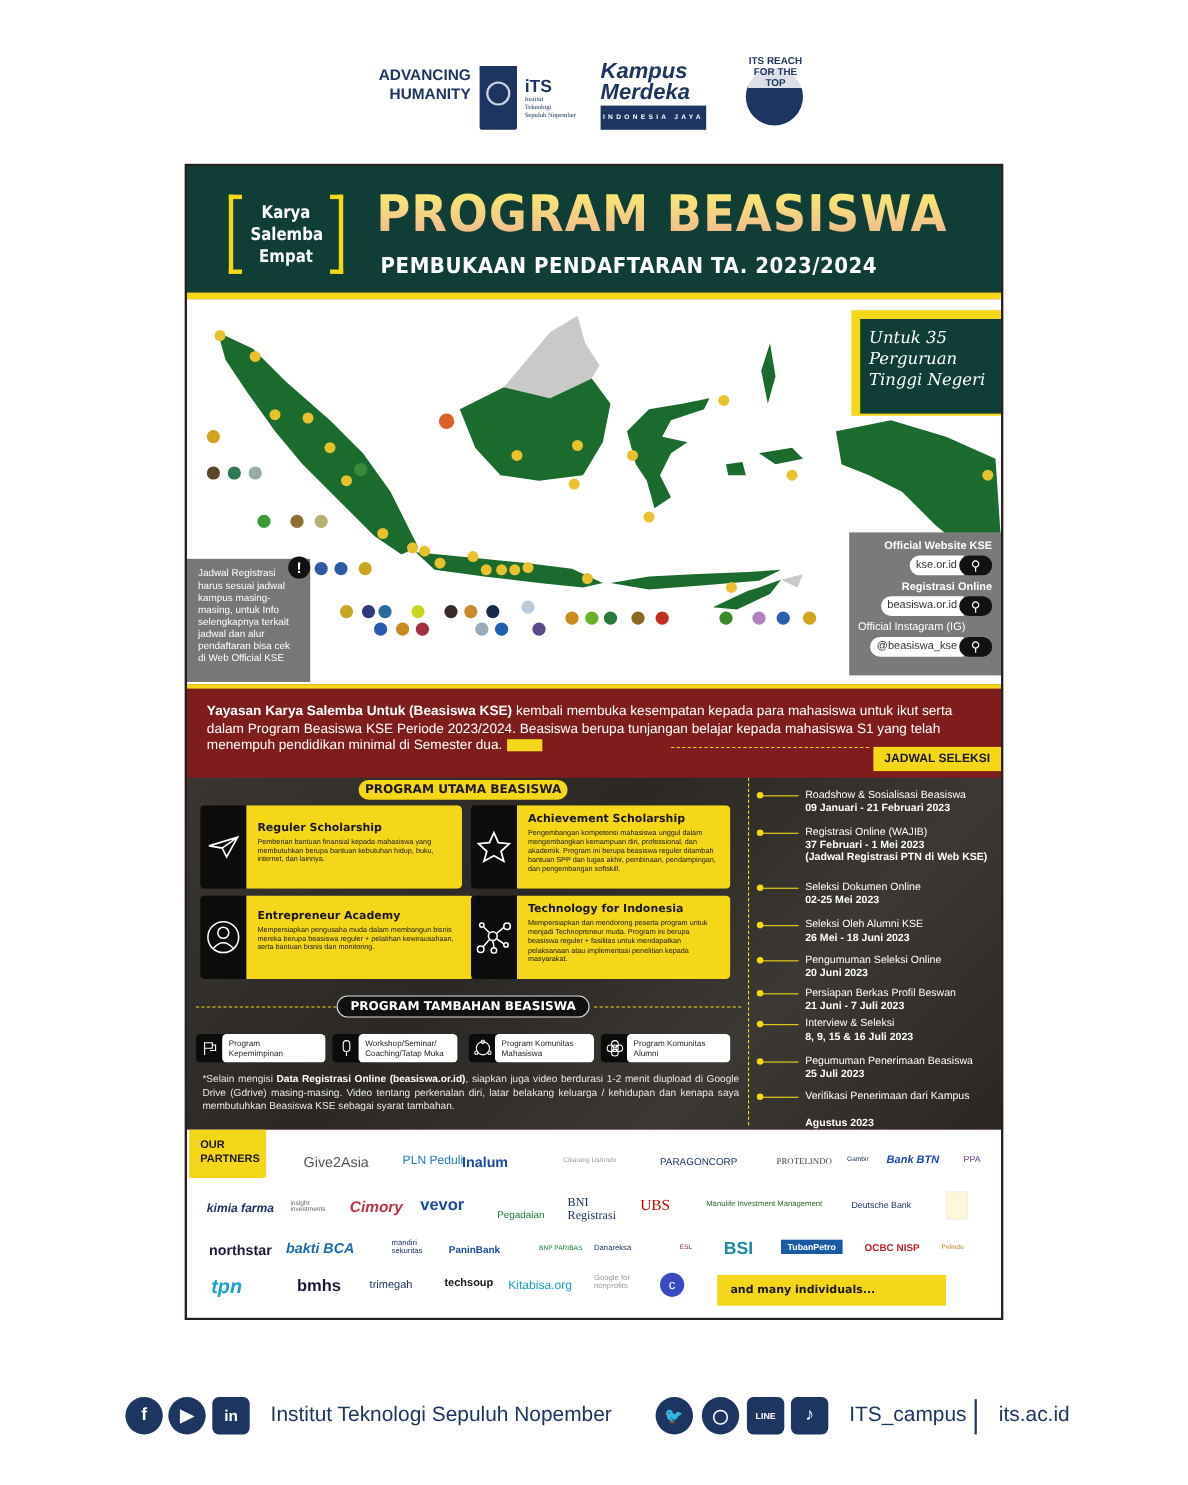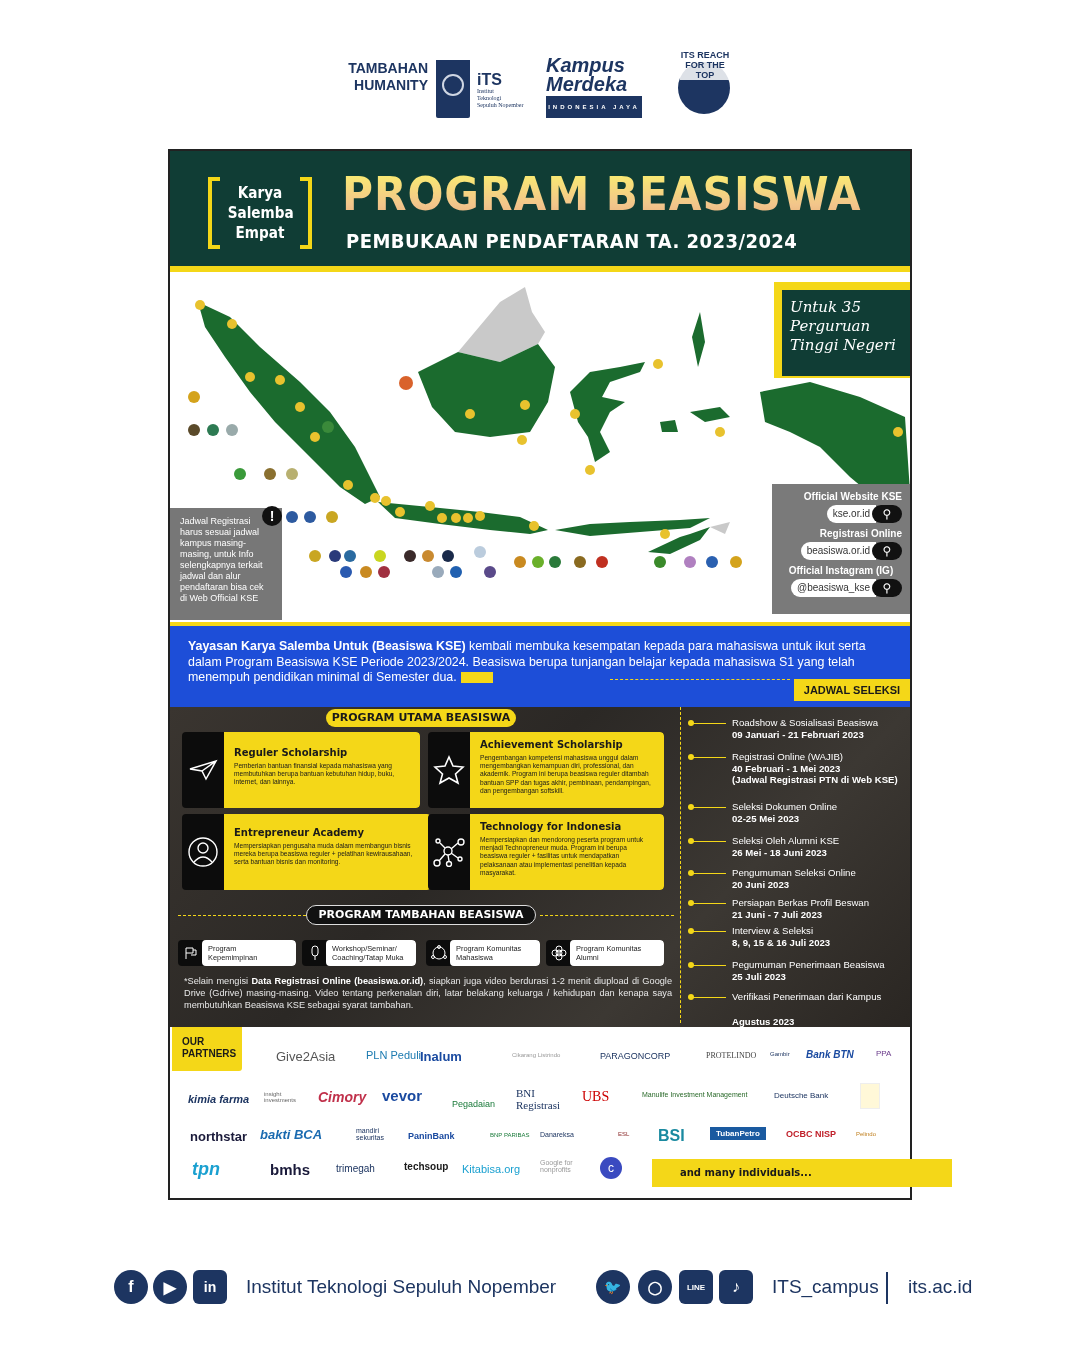--- a/index.html
+++ b/index.html
@@ -11,38 +11,38 @@
 .itsbox .seal{position:absolute;left:6px;top:14px;width:22px;height:22px;border:2px solid #cfd6e3;border-radius:50%}
 .itstxt{position:absolute;left:477px;top:22px;color:#1d3561}
 .itstxt b{font-size:16px;display:block;line-height:16px}
 .itstxt span{font-size:6px;display:block;line-height:7px;font-family:"Liberation Serif",serif}
 .km{position:absolute;left:546px;top:6px;color:#1d3561;font-weight:bold;font-size:20px;line-height:20px;font-style:italic}
 .km .band{display:block;background:#1d3561;color:#fff;font-size:6px;letter-spacing:3px;font-style:normal;text-align:center;margin-top:2px;padding:1px 0}
 .reach{position:absolute;left:670px;top:0px;width:64px;height:64px}
 .reach .globe{position:absolute;left:8px;top:12px;width:52px;height:52px;border-radius:50%;background:#1d3561}
 .reach .t{position:absolute;left:10px;top:0;font-size:9px;font-weight:bold;color:#1d3561;line-height:10px;text-align:center;width:50px;background:rgba(255,255,255,.85)}
 
-.poster{position:absolute;left:168px;top:149px;width:744px;height:1051px;background:#1d4ed8;border:2px solid #222}
+.poster{position:absolute;left:168px;top:149px;width:744px;height:1051px;background:#7f1d1d;border:2px solid #222}
 .header{position:absolute;left:0;top:0;width:740px;height:115px;background:#103d35}
 .kse{position:absolute;left:38px;top:26px;width:104px;height:72px}
 .kse .br{position:absolute;top:0;width:12px;height:72px;border:4px solid #f4d718}
 .kse .br.l{left:0;border-right:none}
 .kse .br.r{right:0;border-left:none}
 .kse .t{position:absolute;left:14px;top:6px;width:76px;text-align:center;color:#fff;font-weight:bold;font-size:16px;line-height:20px;font-family:"DejaVu Sans",sans-serif;transform:scaleX(.85)}
 .title{position:absolute;left:172px;top:16px;font-family:"DejaVu Sans",sans-serif;font-weight:bold;font-size:46px;letter-spacing:1px;background:linear-gradient(#fbf36c,#f2c58b 70%,#e9b07a);-webkit-background-clip:text;color:transparent;transform:scaleX(.92);transform-origin:left}
 .subtitle{position:absolute;left:176px;top:78px;color:#fff;font-family:"DejaVu Sans",sans-serif;font-weight:bold;font-size:20px;letter-spacing:.5px;transform:scaleX(.9);transform-origin:left}
 .yline{position:absolute;left:0;top:115px;width:740px;height:6px;background:#f4d718}
 
 .map{position:absolute;left:0;top:121px;width:740px;height:350px;background:#fff}
 .map svg{position:absolute;left:0;top:0}
 .untuk{position:absolute;left:604px;top:10px;width:136px;height:96px;background:#f4d718}
 .untuk .in{position:absolute;left:8px;top:8px;width:128px;height:86px;background:#103d35;color:#fff;font-family:"DejaVu Serif",serif;font-style:italic;font-size:15px;line-height:19px;padding:8px 0 0 8px}
 .links{position:absolute;left:602px;top:212px;width:138px;height:130px;background:#7a7a7a;padding:6px 8px}
 .links .lbl{color:#fff;font-size:10px;font-weight:bold;text-align:right;line-height:13px}
-.links .lbl.n{font-weight:bold;text-align:center}
+.links .lbl.n{font-weight:normal;text-align:left}
 .links .srch{display:flex;justify-content:flex-end;margin:2px 0 4px}
 .links .srch .f{background:#fff;border-radius:9px 0 0 9px;height:18px;font-size:10px;padding:3px 6px;color:#333}
 .links .srch .b{background:#111;border-radius:9px;width:30px;height:18px;margin-left:-4px;display:flex;align-items:center;justify-content:center;color:#fff;font-size:12px}
 .warn{position:absolute;left:0;top:236px;width:112px;height:112px;background:#777;color:#fff;font-size:9px;line-height:11px;padding:8px 6px 0 10px}
 .warn .ex{position:absolute;right:0;top:-2px;width:20px;height:20px;border-radius:50%;background:#111;color:#fff;text-align:center;font-weight:bold;font-size:14px;line-height:20px}
 .ybottom{position:absolute;left:0;top:471px;width:740px;height:4px;background:#f4d718}
 
 .intro{position:absolute;left:18px;top:488px;width:712px;color:#fff;font-size:12.4px;line-height:15.5px}
 .intro b{font-weight:bold}
 .intro .ybox{display:inline-block;width:32px;height:11px;background:#f4d718;vertical-align:middle;margin-left:4px}
@@ -67,33 +67,33 @@
 .extra{position:absolute;height:26px;display:flex;border-radius:4px;overflow:hidden}
 .extra .ic{width:26px;background:#0c0c0c;display:flex;align-items:center;justify-content:center}
 .extra .t{flex:1;background:#fff;border-radius:4px;margin-left:-2px;font-size:7.4px;line-height:9px;padding:4px 6px;color:#222}
 .note{position:absolute;left:14px;top:824px;width:488px;color:#e8e8e8;font-size:9.2px;line-height:12px;text-align:justify}
 .note b{font-weight:bold;color:#fff}
 .dash2{position:absolute;border-top:1px dashed #f4d718}
 
 .partners{position:absolute;left:0;top:876px;width:740px;height:171px;background:#fff}
 .ourp{position:absolute;left:2px;top:0;width:54px;height:44px;background:#f4d718;color:#1a1a1a;font-weight:bold;font-size:10px;line-height:12px;padding:9px 0 0 10px;border-radius:0 0 3px 0}
 .plogo{position:absolute;font-size:11px;white-space:nowrap}
-.many{position:absolute;left:482px;top:132px;width:300px;height:28px;background:#f4d718;font-weight:bold;font-size:10px;line-height:28px;padding-left:28px;color:#1a1a1a;font-family:"DejaVu Sans",sans-serif}
+.many{position:absolute;left:482px;top:132px;width:208px;height:28px;background:#f4d718;font-weight:bold;font-size:10px;line-height:28px;padding-left:12px;color:#1a1a1a;font-family:"DejaVu Sans",sans-serif}
 
 .footer{position:absolute;top:1268px;left:0;width:1080px;height:40px}
 .soc{position:absolute;top:2px;width:34px;height:34px;border-radius:50%;background:#1d3561;color:#fff;display:flex;align-items:center;justify-content:center;font-weight:bold;font-size:16px}
 .soc.sq{border-radius:6px}
 .ftxt{position:absolute;top:8px;color:#1d3561;font-size:19px}
 .fdiv{position:absolute;left:886px;top:4px;width:2px;height:32px;background:#1d3561}
 </style>
 </head>
 <body>
 
 <div class="toplogos">
-  <div class="adv">TAMBAHAN HUMANITY</div>
+  <div class="adv">ADVANCING HUMANITY</div>
   <div class="itsbox">
       <div class="seal"></div>
     </div>
   <div class="itstxt">
     <b>iTS</b>
     <span>Institut</span>
     <span>Teknologi</span>
     <span>Sepuluh Nopember</span>
   </div>
   <div class="km">
@@ -376,21 +376,21 @@
         <div class="tx">
           <div>Roadshow &amp; Sosialisasi Beasiswa</div>
           <b>09 Januari - 21 Februari 2023</b>
         </div>
       </div>
     <div class="tl-item" style="top:44px">
         <span class="dot"></span>
         <span class="ln"></span>
         <div class="tx">
           <div>Registrasi Online (WAJIB)</div>
-          <b>40 Februari - 1 Mei 2023</b>
+          <b>37 Februari - 1 Mei 2023</b>
           <b>(Jadwal Registrasi PTN di Web KSE)</b>
         </div>
       </div>
     <div class="tl-item" style="top:94px">
         <span class="dot"></span>
         <span class="ln"></span>
         <div class="tx">
           <div>Seleksi Dokumen Online</div>
           <b>02-25 Mei 2023</b>
         </div>

